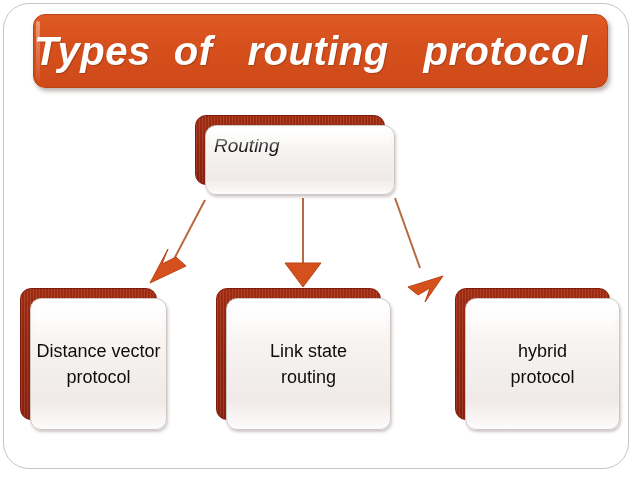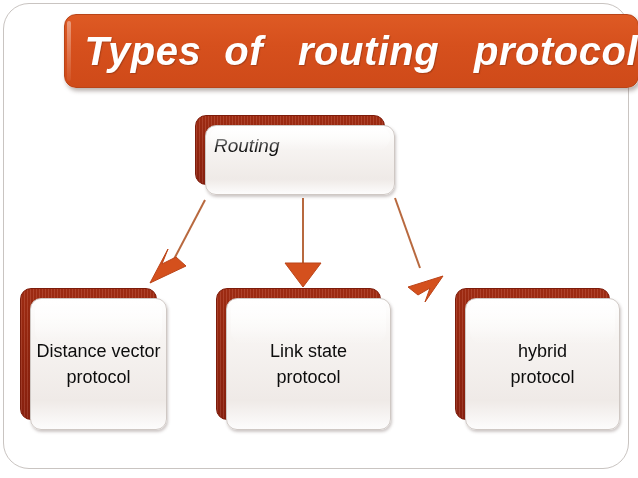--- a/index.html
+++ b/index.html
@@ -37,22 +37,21 @@
     top: 14px;
     width: 575px;
     height: 74px;
     border-radius: 12px;
     background: linear-gradient(180deg, #de5a24 0%, #d6501d 42%, #cf4a19 100%);
     border: 1px solid #b94418;
     box-shadow: 2px 3px 4px rgba(80,60,55,0.40);
     box-sizing: border-box;
     display: flex;
     align-items: center;
-    justify-content: flex-end;
-    margin-left: 31px;
+    justify-content: flex-start;
   }
   #title-banner::before {
     content: "";
     position: absolute;
     left: 2px;
     top: 6px;
     bottom: 6px;
     width: 4px;
     border-radius: 4px;
     background: linear-gradient(180deg, rgba(255,255,255,0.40), rgba(255,255,255,0.05));
@@ -201,21 +200,21 @@
     <div class="card-face">
       <span class="card-label">Distance vector
 protocol</span>
     </div>
   </div>
 
   <div class="card leaf" id="node-link-state">
     <div class="card-back"></div>
     <div class="card-face">
       <span class="card-label">Link state
-protocol</span>
+routing</span>
     </div>
   </div>
 
   <div class="card leaf" id="node-hybrid">
     <div class="card-back"></div>
     <div class="card-face">
       <span class="card-label">hybrid
 protocol</span>
     </div>
   </div>

